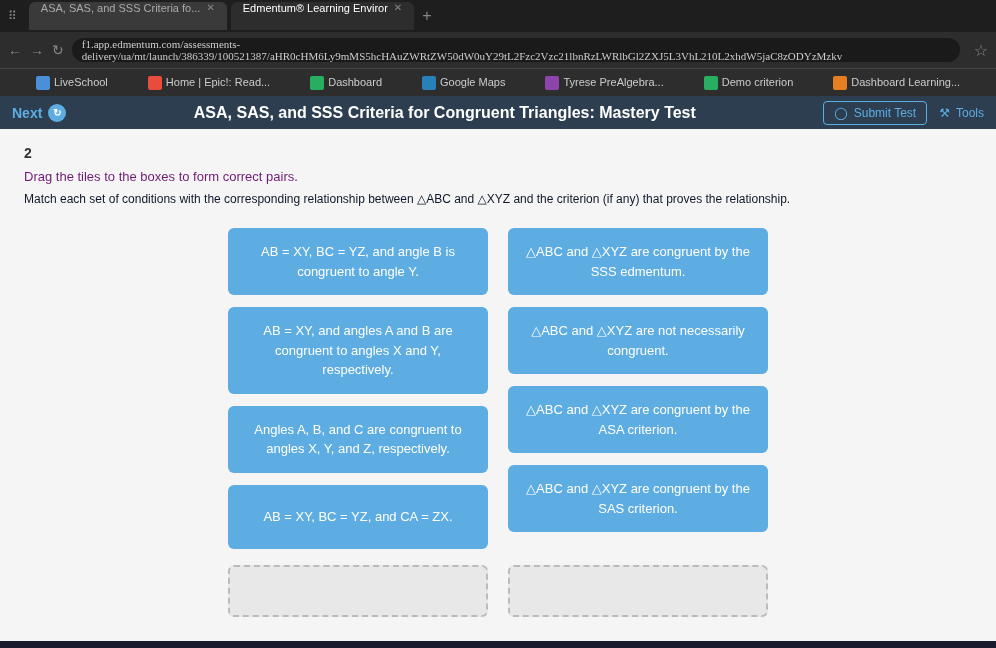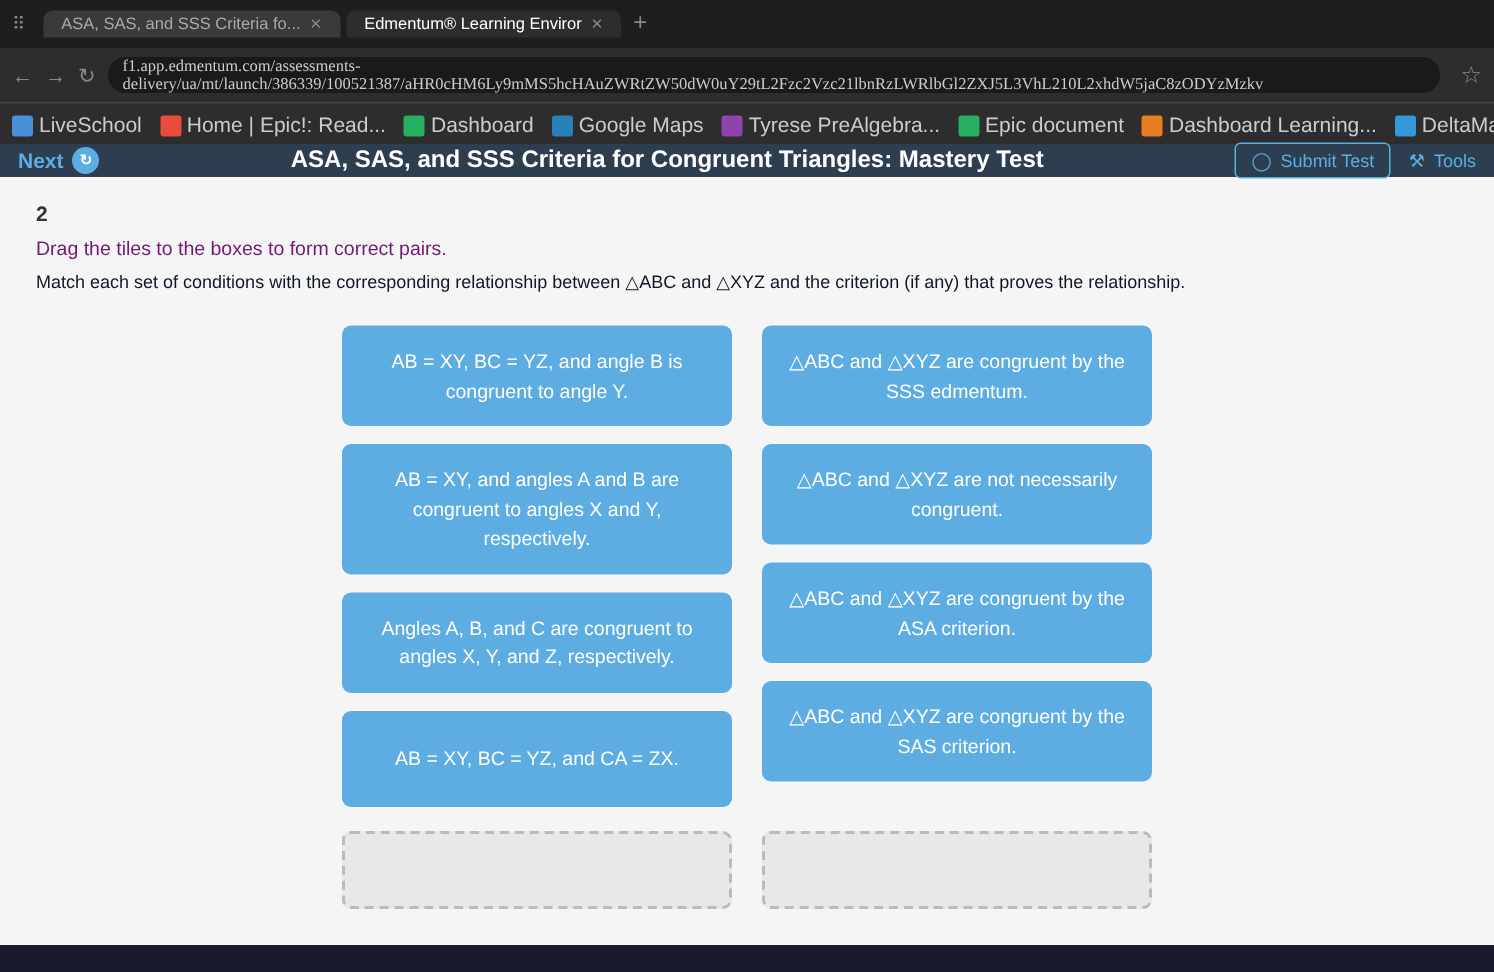--- a/index.html
+++ b/index.html
@@ -27,22 +27,22 @@
     }
 
     .tab-dots {
       color: #888;
       font-size: 12px;
       margin-right: 8px;
     }
 
     .tab {
       display: flex;
-      align-items: center;
-      height: 18px;
+      align-items: flex-start;
+      height: 28px;
       padding: 0 12px;
       border-radius: 6px 6px 0 0;
       font-size: 11px;
       gap: 6px;
       cursor: pointer;
     }
 
     .tab.inactive {
       background: #3a3a3a;
       color: #aaa;
@@ -104,26 +104,27 @@
       display: flex;
       align-items: center;
       padding: 0 8px;
       gap: 12px;
       border-top: 1px solid #444;
       overflow: hidden;
     }
 
     .bookmark-item {
       display: flex;
-      align-items: flex-end;
+      align-items: flex-start;
       gap: 4px;
-      font-size: 14px;
+      font-size: 11px;
       color: #ccc;
       white-space: nowrap;
       cursor: pointer;
+      margin-left: 28px;
     }
 
     .bookmark-icon {
       width: 14px;
       height: 14px;
       border-radius: 2px;
       display: inline-block;
     }
 
     .bk-liveschool { background: #4a90d9; }
@@ -132,21 +133,21 @@
     .bk-maps { background: #2980b9; }
     .bk-tyrese { background: #8e44ad; }
     .bk-demo { background: #27ae60; }
     .bk-micro { background: #e67e22; }
     .bk-delta { background: #3498db; }
     .bk-all { background: #95a5a6; }
 
     
     .page-toolbar {
       background: #2c3e50;
-      height: 22px;
+      height: 33px;
       display: flex;
       align-items: center;
       padding: 0 12px;
       gap: 12px;
     }
 
     .next-btn {
       display: flex;
       align-items: center;
       gap: 6px;
@@ -318,21 +319,21 @@
     <div class="bookmark-item">
       <span class="bookmark-icon bk-maps"></span>
       <span>Google Maps</span>
     </div>
     <div class="bookmark-item">
       <span class="bookmark-icon bk-tyrese"></span>
       <span>Tyrese PreAlgebra...</span>
     </div>
     <div class="bookmark-item">
       <span class="bookmark-icon bk-demo"></span>
-      <span>Epic document</span>
+      <span>Demo criterion</span>
     </div>
     <div class="bookmark-item">
       <span class="bookmark-icon bk-micro"></span>
       <span>Dashboard Learning...</span>
     </div>
     <div class="bookmark-item">
       <span class="bookmark-icon bk-delta"></span>
       <span>DeltaMath</span>
     </div>
     <span style="color:#888;font-size:12px;">»</span>

